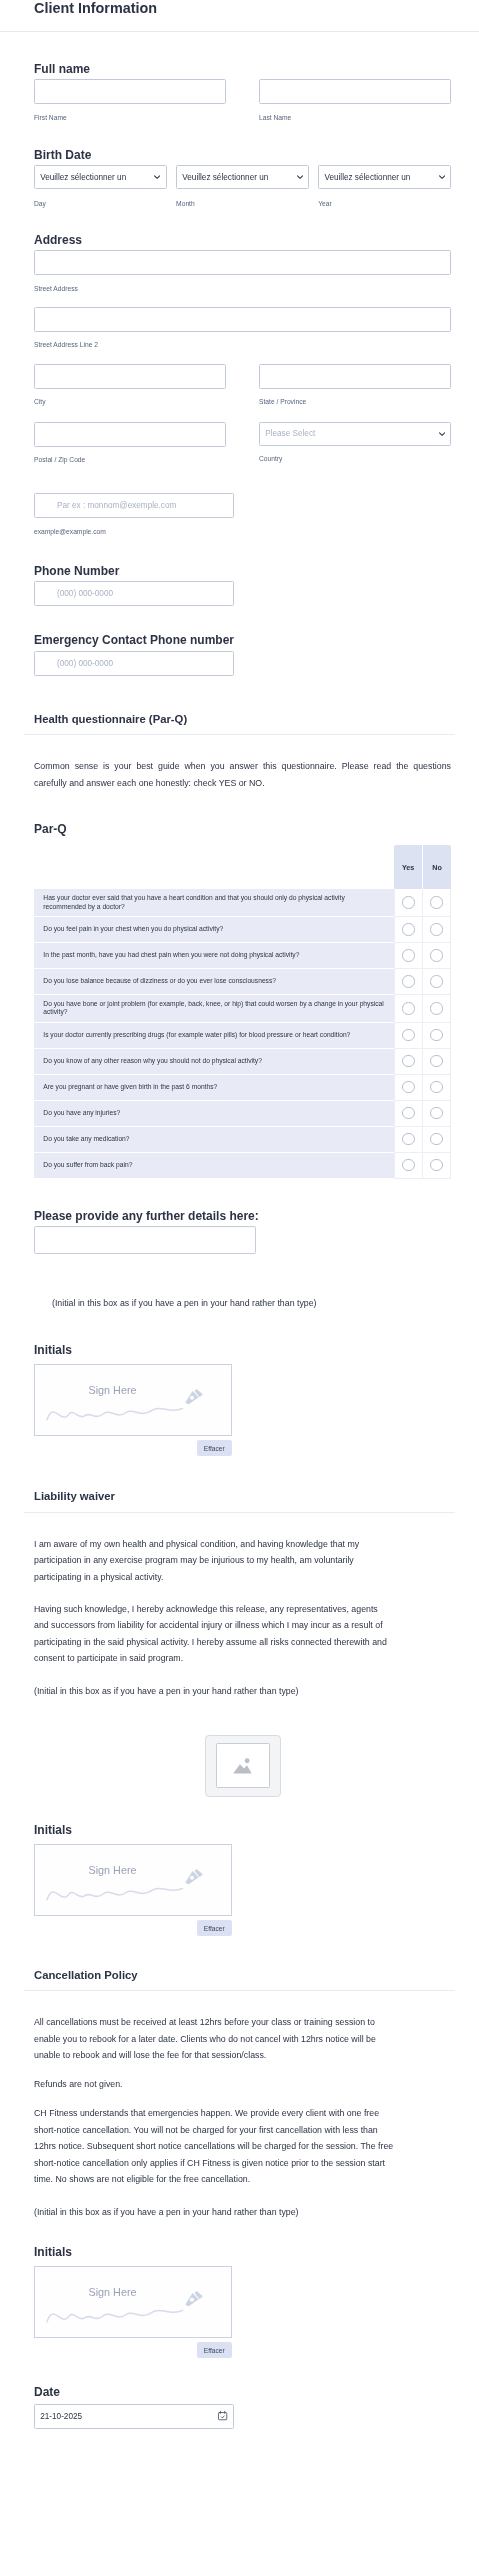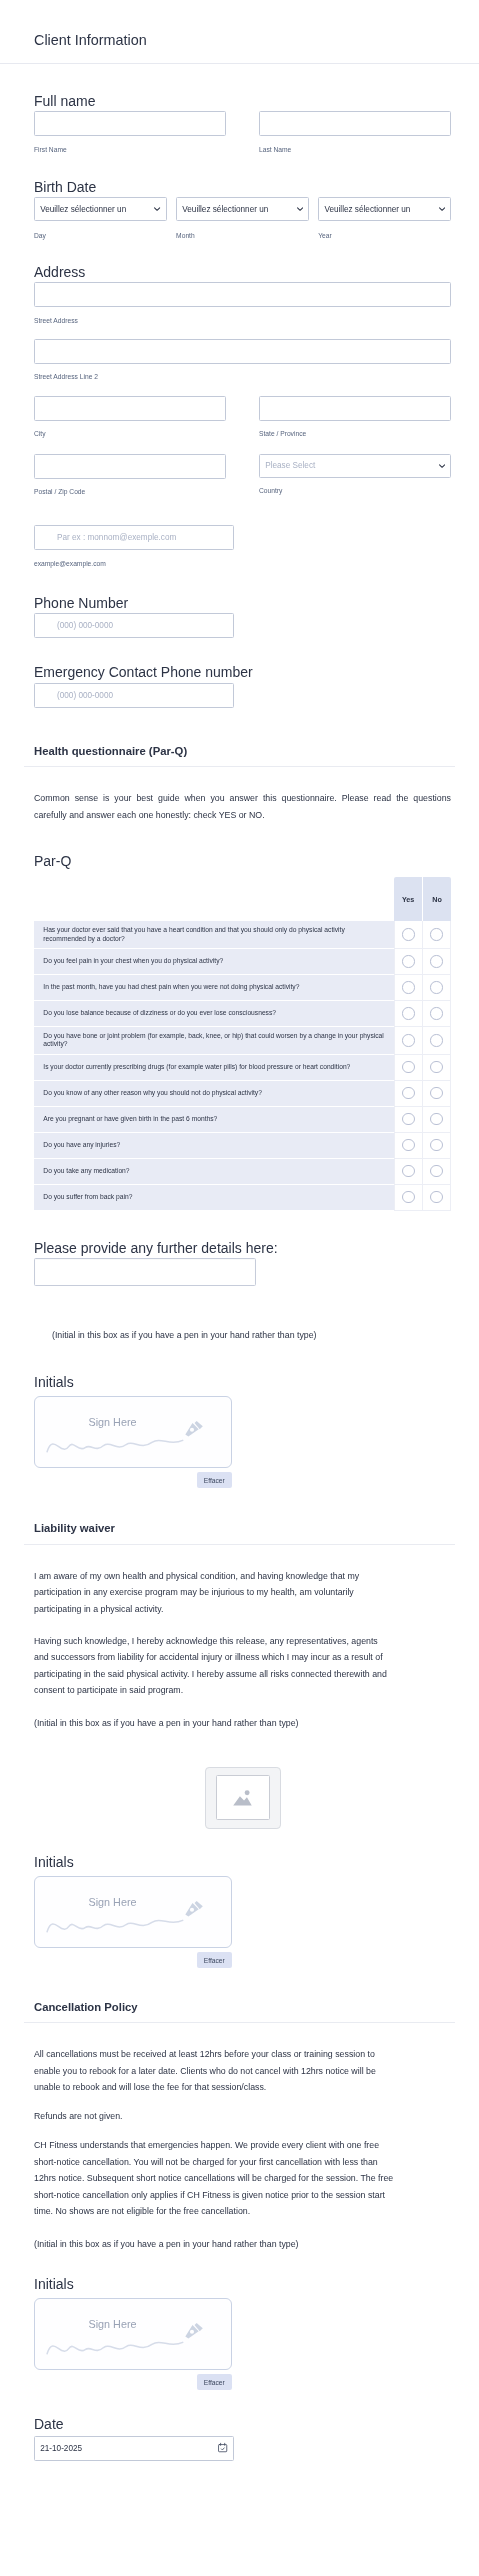--- a/index.html
+++ b/index.html
@@ -7,27 +7,27 @@
   body {
     width: 479px;
     min-height: 2681px;
     margin: 0 auto;
     font-family: "Liberation Sans", sans-serif;
     color: #2c3345;
   }
   .container { padding: 0 28px 27px 34px; }
 
   
-  .form-title { font-size: 14.4px; font-weight: 400; margin-top: 32px; line-height: 1.2; }
+  .form-title { font-size: 14.4px; font-weight: 700; line-height: 1.2; }
   .title-divider { border: none; border-top: 0.5px solid #e7e9f0; margin: 13.4px -28px 0 -34px; }
 
   
   .fields { margin-top: 31px; }
   .fb { margin-bottom: 26px; }
-  .q-label { display: block; font-size: 14px; font-weight: 400; color: #2c3345; line-height: 12.4px; margin-bottom: 4.1px; }
+  .q-label { display: block; font-size: 12px; font-weight: 700; color: #2c3345; line-height: 12.4px; margin-bottom: 4.1px; }
   .row2 { display: flex; gap: 33px; }
   .row2 > div { width: 200px; }
   .row3 { display: flex; gap: 9.3px; }
   .row3 > div { width: 133px; }
   .ti {
     width: 100%; height: 25px;
     border: 0.5px solid #c2c9d8; border-radius: 1.5px;
     padding: 0 5.2px; font-size: 8.2px; color: #2c3345;
     font-family: "Liberation Sans", sans-serif;
     background: #fff; outline: none;
@@ -99,21 +99,21 @@
   }
 
   .ack { margin-top: 41px; margin-left: 18px; }
   .ack .para + .para { margin-top: 9.3px; }
 
   
   .initials-label { margin-top: 32px; }
   .sig-wrap { width: 198px; }
   .sigpad {
     position: relative; margin-top: 8.2px; width: 198px; height: 72px;
-    border: 0.5px solid #c9d2e4; border-radius: 6px; background: #fefeff; cursor: crosshair;
+    border: 0.5px solid #c9d2e4; border-radius: 0; background: #fefeff; cursor: crosshair;
   }
   .sign-here {
     position: absolute; top: 18.5px; left: 0; right: 41px; text-align: center;
     font-size: 10.8px; color: #99a2b5; pointer-events: none;
   }
   .squiggle { position: absolute; left: 9.3px; bottom: 8.2px; pointer-events: none; }
   .pen-nib { position: absolute; right: 27px; top: 21.6px; pointer-events: none; }
   .sig-clear-row { display: flex; justify-content: flex-end; margin-top: 4.1px; width: 198px; }
   .sig-clear {
     border: none; background: #dbe1f3; color: #3c475f;

